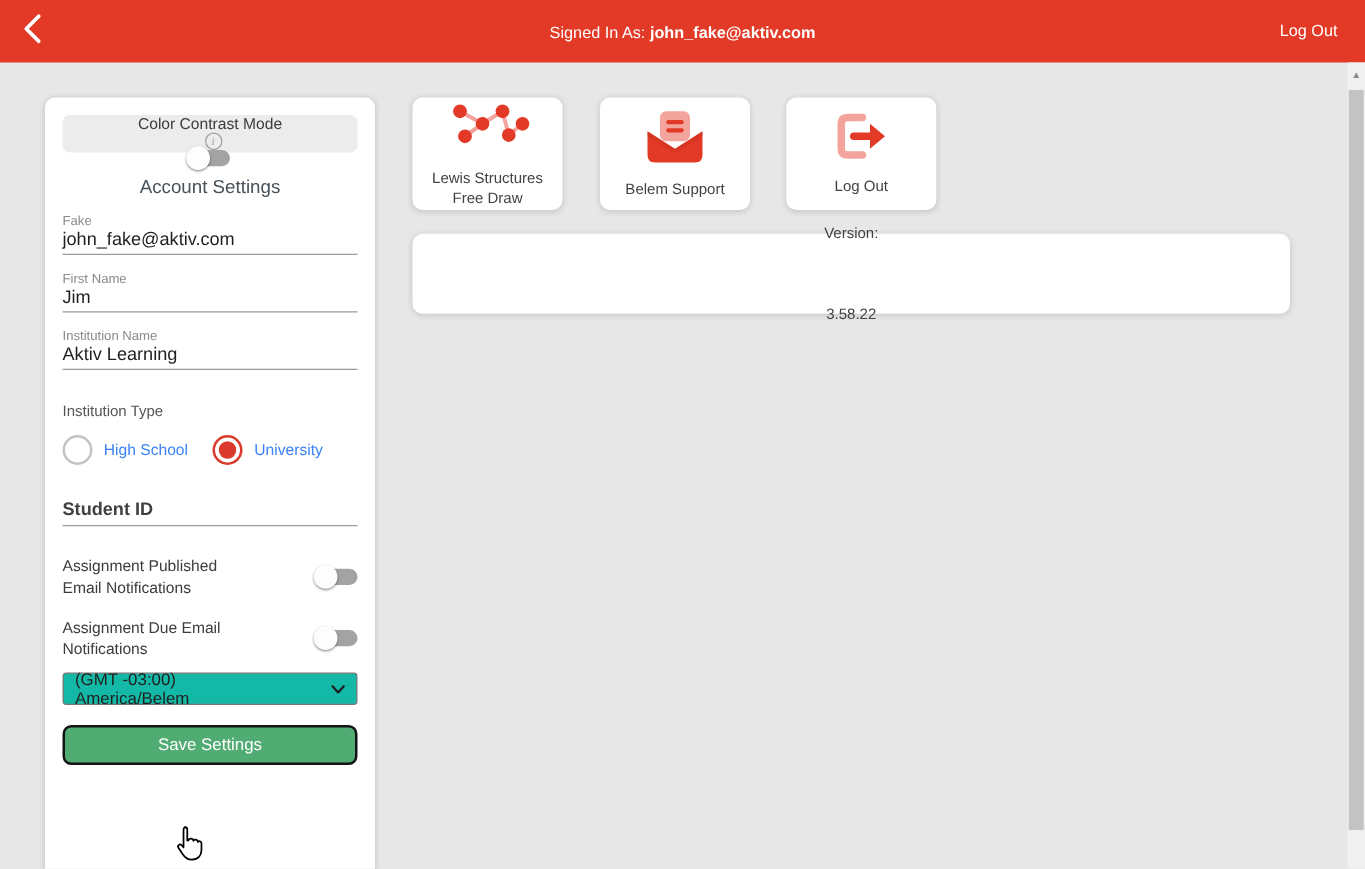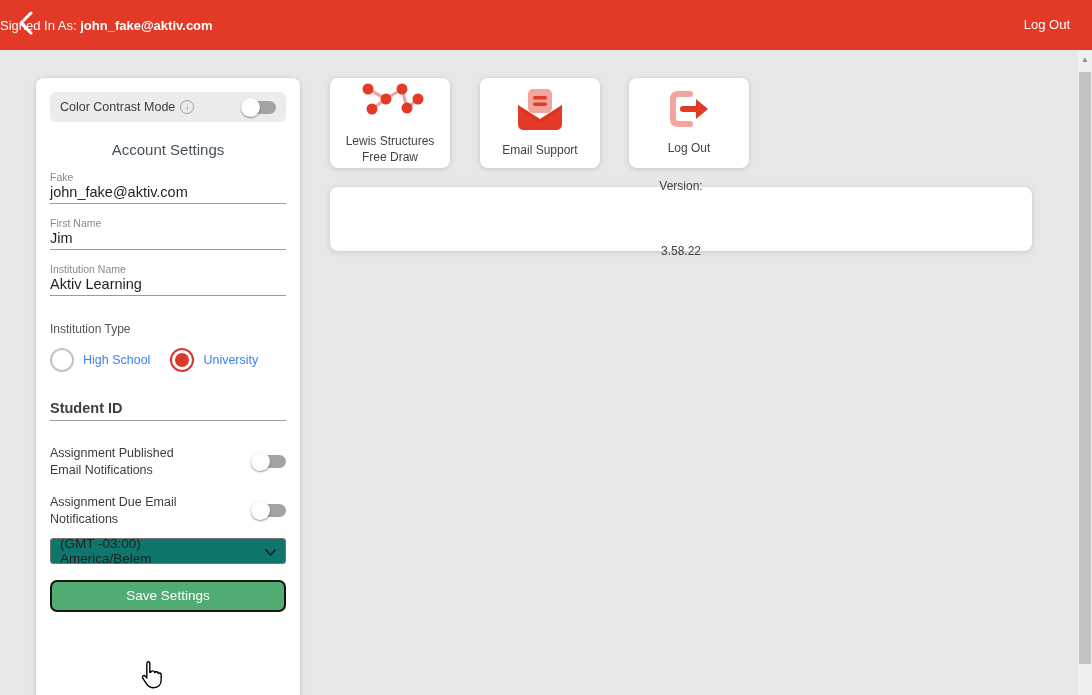--- a/index.html
+++ b/index.html
@@ -11,38 +11,38 @@
     overflow:hidden;
     color:#212121;
   }
   
   .app-header {
     position:absolute; left:0; top:0; width:1092px; height:50px;
     background:#e23a26; display:flex; align-items:center;
     color:#fff;
   }
   .back-btn { position:absolute; left:12px; top:11px; width:28px; height:28px; cursor:pointer; display:flex; align-items:center; justify-content:center; }
-  .signed-in { position:absolute; left:0; right:0; text-align:left; font-size:13px; }
+  .signed-in { position:absolute; left:0; right:0; text-align:center; font-size:13px; }
   .signed-in b { font-weight:bold; }
   .header-logout { position:absolute; right:22px; top:17px; font-size:13px; cursor:pointer; }
 
   
   .scrollbar { position:absolute; right:0; top:50px; width:14px; height:645px; background:#f0f0f0; }
   .scrollbar .up-arrow { position:absolute; top:6px; left:0; width:14px; text-align:center; font-size:8px; color:#8a8a8a; cursor:pointer; line-height:8px; }
   .scrollbar .thumb { position:absolute; top:22px; left:1px; width:12px; height:592px; background:#c3c3c3; cursor:pointer; }
 
   
   .settings-card {
     position:absolute; left:36px; top:78px; width:264px; height:640px;
     background:#fff; border-radius:8px; box-shadow:0 1px 5px rgba(0,0,0,.18);
     padding:14px 14px 0 14px;
   }
   .contrast-row {
     height:30px; background:#ececec; border-radius:6px;
-    display:flex; align-items:center; padding:0 10px;
+    display:flex; align-items:center; padding:0 10px;flex-direction:column;
   }
   .contrast-row .label { font-size:12.5px; color:#3c3c3c; }
   .info-icon {
     width:14px; height:14px; border:1px solid #a0a0a0; border-radius:50%;
     color:#a0a0a0; font-size:9px; line-height:12px; text-align:center;
     margin-left:5px; flex:0 0 auto; cursor:pointer; font-style:italic; font-family:"Liberation Serif", serif;
   }
   .spacer { flex:1; }
   .toggle { width:32px; height:13px; background:#a3a3a3; border-radius:7px; position:relative; cursor:pointer; flex:0 0 auto; }
   .toggle .knob { position:absolute; left:-3px; top:-3px; width:19px; height:19px; background:#fdfdfd; border-radius:50%; box-shadow:0 1px 2px rgba(0,0,0,.45); }
@@ -64,21 +64,21 @@
 
   .student-id { margin-top:28px; font-size:14.5px; color:#404040; padding-bottom:4px; border-bottom:1px solid #9b9b9b; cursor:text;font-weight:bold; }
 
   .toggle-row { margin-top:24px; display:flex; align-items:center; }
   .toggle-row + .toggle-row { margin-top:15px; }
   .toggle-row .tlabel { width:158px; font-size:12.5px; color:#3c3c3c; line-height:1.35; }
 
   .tz-label { margin-top:19px; font-size:12.5px; color:#3c3c3c; }
   .tz-select {
     margin-top:10px; height:26px; border:1px solid #767676; border-radius:3px;
-    display:flex; align-items:center; padding:0 9px; cursor:pointer; background:#0f766e;gap:36px;
+    display:flex; align-items:center; padding:0 9px; cursor:pointer; background:#14b8a6;gap:36px;
   }
   .tz-select .tz-value { font-size:13.5px; color:#1f1f1f; flex:1; }
 
   .save-btn {
     margin-top:16px; height:32px; width:100%;
     background:#50ac72; border:2px solid #141414; border-radius:7px;
     color:#fff; font-size:13.5px; font-family:"Liberation Sans", sans-serif;
     cursor:pointer; display:flex; align-items:center; justify-content:center;
   }
 
@@ -219,21 +219,21 @@
 <div class="shortcut-card sc-email">
   <span>
     <svg width="50" height="44" viewBox="0 0 50 44">
       <rect x="13" y="2" width="24" height="24" rx="5" fill="#f3a49d"></rect>
       <rect x="18" y="9" width="14" height="3.4" rx="1.7" fill="#e23a26"></rect>
       <rect x="18" y="15.5" width="14" height="3.4" rx="1.7" fill="#e23a26"></rect>
       <path d="M3,18 L25,32 L47,18 L47,37 Q47,43 41,43 L9,43 Q3,43 3,37 Z" fill="#e23a26"></path>
       <path d="M3,18 L25,32 L47,18 L47,22 L25,36 L3,22 Z" fill="#c62e1d" opacity="0.35"></path>
     </svg>
   </span>
-  <div class="sc-label">Email Support</div>
+  <div class="sc-label">Belem Support</div>
 </div>
 
 <div class="shortcut-card sc-logout">
   <span>
     <svg width="46" height="40" viewBox="0 0 46 40">
       <path d="M24,5 L12,5 Q7,5 7,10 L7,30 Q7,35 12,35 L24,35" fill="none" stroke="#f3a49d" stroke-width="6" stroke-linecap="round"></path>
       <line x1="17" y1="20" x2="32" y2="20" stroke="#e23a26" stroke-width="6" stroke-linecap="round"></line>
       <polygon points="30,10 42,20 30,30" fill="#e23a26"></polygon>
     </svg>
   </span>

